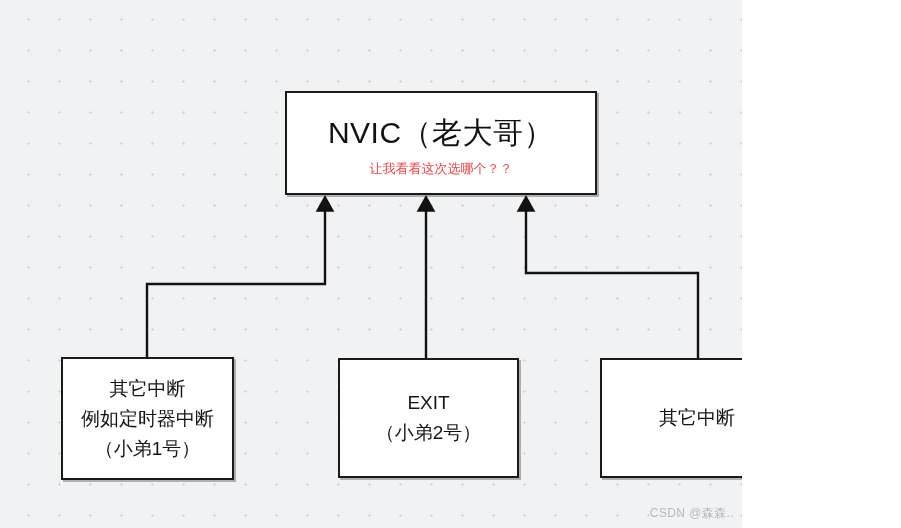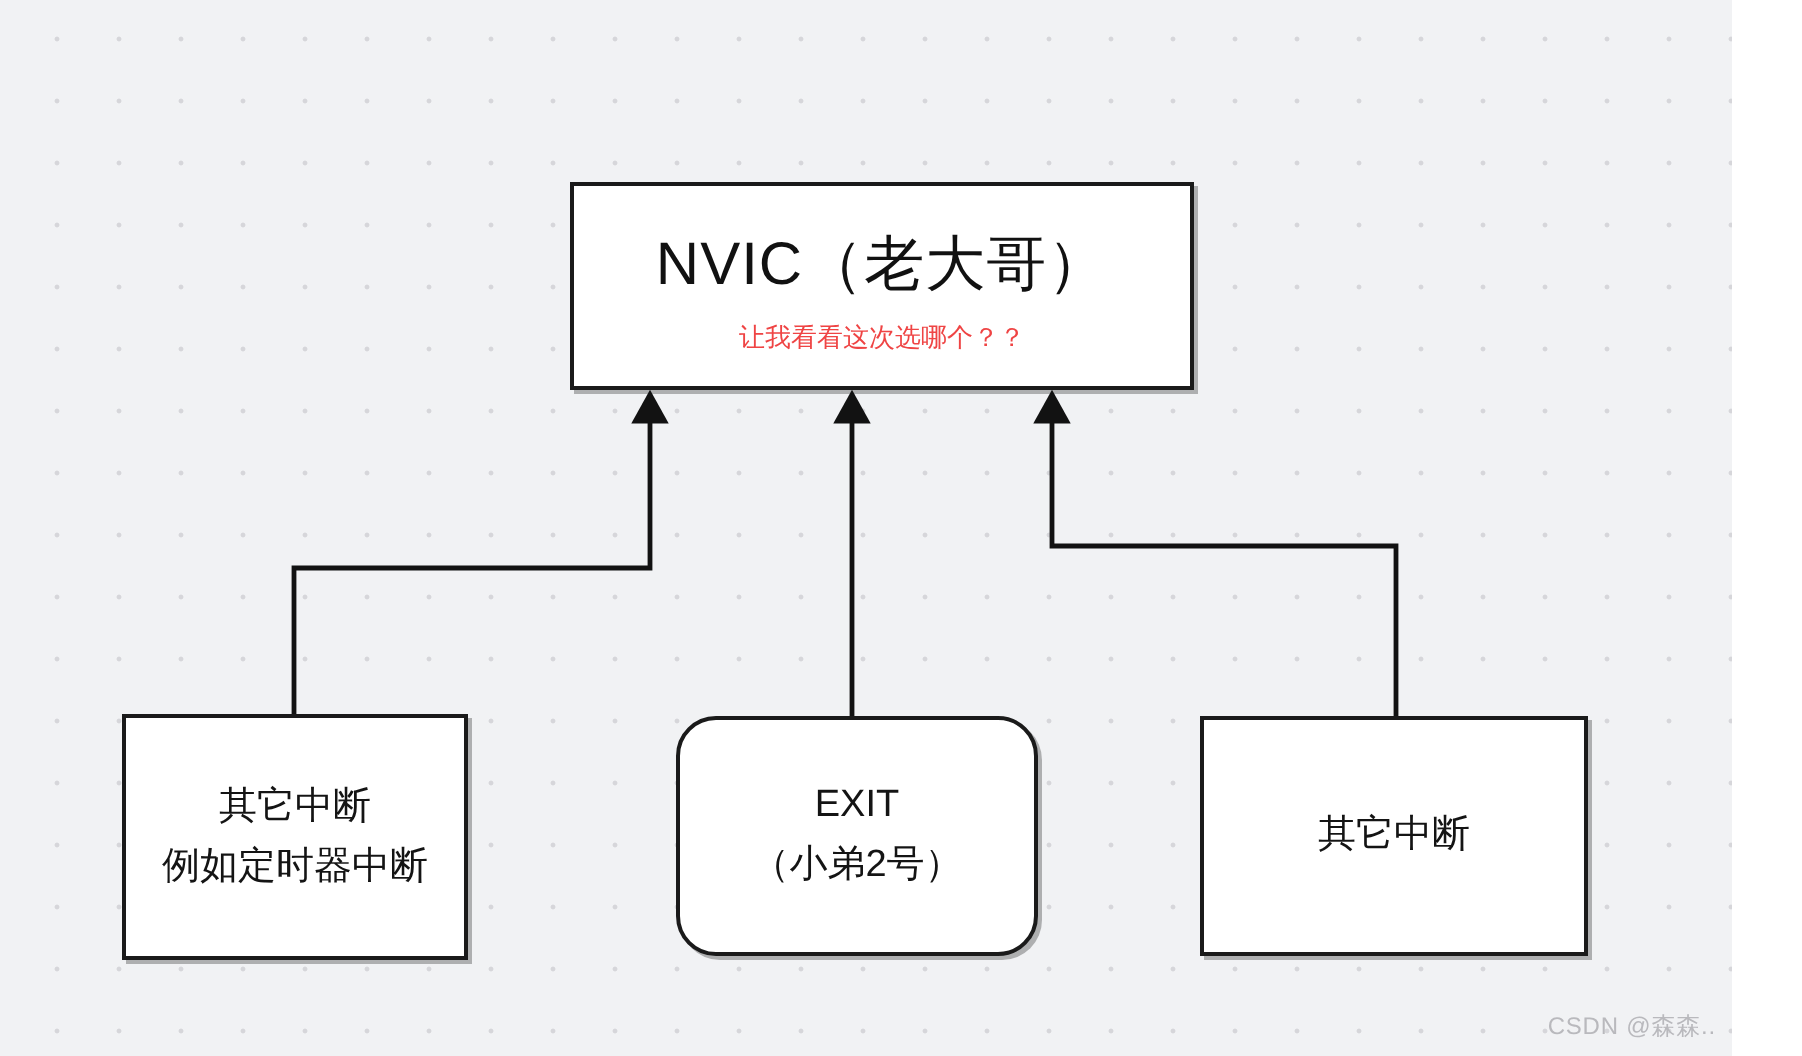--- a/index.html
+++ b/index.html
@@ -6,21 +6,21 @@
   html, body {
     margin: 0;
     padding: 0;
     background: #ffffff;
   }
   body {
     font-family: "Liberation Sans", "DejaVu Sans", sans-serif;
   }
   #canvas {
     position: relative;
-    width: 866px;
+    width: 742px;
     height: 528px;
     overflow: hidden;
     background-color: #f1f2f4;
     background-image:
       radial-gradient(circle, #d6d6da 1px, rgba(0,0,0,0) 1.4px);
     background-size: 31px 31px;
     background-position: 13px 4px;
   }
   
   #connectors {
@@ -75,21 +75,20 @@
     left: 61px;
     top: 357px;
     width: 173px;
     height: 123px;
   }
   #node-exit {
     left: 338px;
     top: 358px;
     width: 181px;
     height: 120px;
-    border-radius: 20px;
   }
   #node-other-uart {
     left: 600px;
     top: 358px;
     width: 194px;
     height: 120px;
   }
   
   #watermark {
     position: absolute;
@@ -121,20 +120,21 @@
   </svg>
 
   <div class="node" id="node-nvic">
     <div class="nvic-title">NVIC（老大哥）</div>
     <div class="nvic-sub">让我看看这次选哪个？？</div>
   </div>
 
   <div class="node" id="node-other-timer">
     <div class="leaf-line">其它中断</div>
     <div class="leaf-line">例如定时器中断</div>
+    <div class="leaf-line">（小弟1号）</div>
   </div>
 
   <div class="node" id="node-exit">
     <div class="leaf-line">EXIT</div>
     <div class="leaf-line">（小弟2号）</div>
   </div>
 
   <div class="node" id="node-other-uart">
     <div class="leaf-line">其它中断</div>
   </div>

